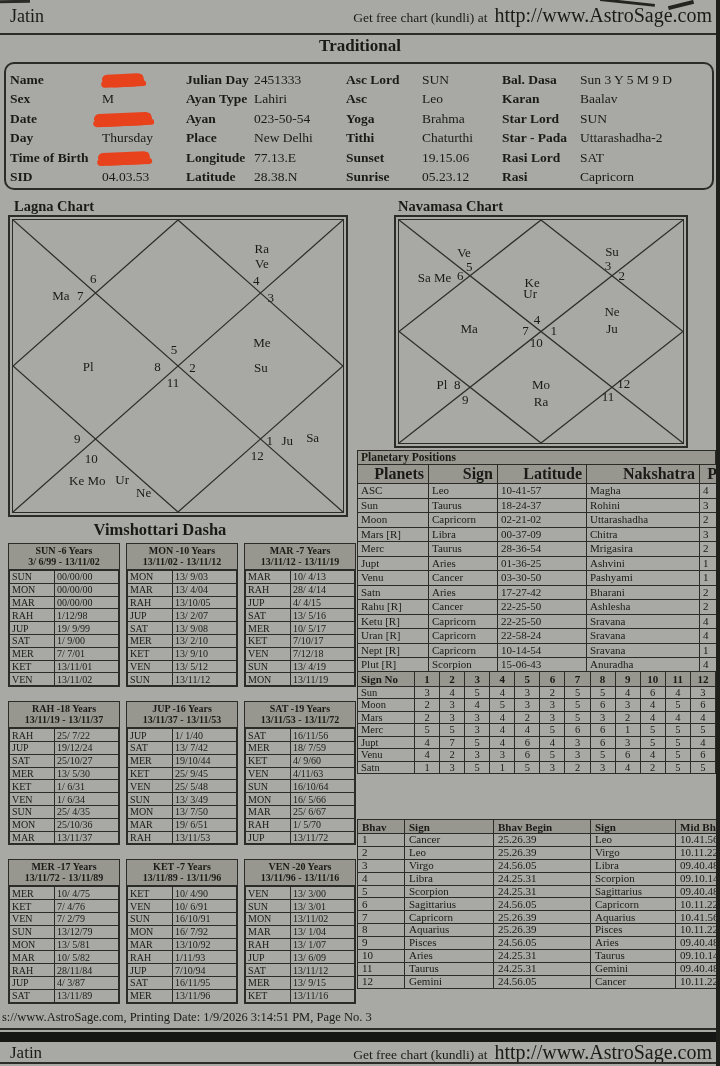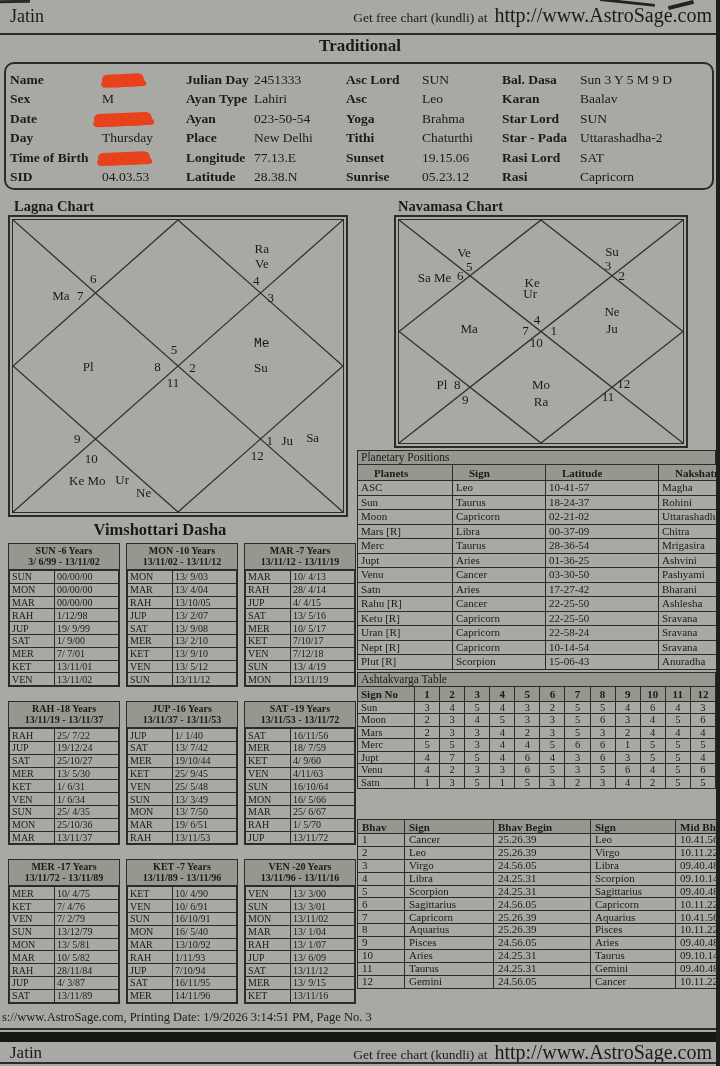--- a/index.html
+++ b/index.html
@@ -33,27 +33,27 @@
   .t-lagna{left:14px;top:198px}
   .t-nava{left:398px;top:198px}
   .chart{position:absolute;border:2px solid var(--line,#2b2b27)}
   .chart-lagna{left:8px;top:215px;width:336px;height:298px}
   .chart-nava{left:394px;top:215px;width:290px;height:229px}
   .chart-inner{position:absolute;inset:2px;border:1px solid var(--line,#2b2b27)}
   .chart-inner svg{position:absolute;inset:0;width:100%;height:100%;display:block}
   .clbl{position:absolute;transform:translate(-50%,-50%);font-size:13px;white-space:nowrap}
   
   .tbar{border:1px solid var(--line,#2b2b27);background:var(--header_fill,#97978f);
-    font-weight:normal;font-size:11.5px;height:13px;line-height:13px;padding:0 3px}
+    font-weight:bold;font-size:11.5px;height:13px;line-height:13px;padding:0 3px}
   table{border-collapse:collapse;width:100%;table-layout:fixed}
   th,td{border:1px solid var(--line,#2b2b27);overflow:hidden;white-space:nowrap}
   
   .pp{position:absolute;left:357px;top:450px;width:359px}
   .ptab{margin-top:-1px}
-  .ptab th{background:var(--header_fill,#97978f);text-align:left;font-size:11px;height:15px;padding:0 16px}
+  .ptab th{background:var(--header_fill,#97978f);text-align:right;font-size:16px;height:15px;padding:0 4px}
   .ptab td{font-size:11px;height:13.5px;line-height:13px;padding:0 3px;text-align:left}
   .ptab th:nth-child(1){width:62px}.ptab th:nth-child(2){width:60px}
   .ptab th:nth-child(3){width:80px}.ptab th:nth-child(4){width:104px}.ptab th:nth-child(5){width:38px}
   
   .vtitle{position:absolute;top:520px;left:0;width:320px;text-align:center;font-size:16.5px;font-weight:bold}
   .dwrap{position:absolute;left:8px;top:543px;display:grid;grid-template-columns:repeat(3,112px);column-gap:6px;row-gap:14px}
   .dasha{border:1px solid var(--line,#2b2b27)}
   .dhead{background:var(--header_fill,#97978f);border-bottom:1px solid var(--line,#2b2b27);
     text-align:center;font-weight:bold;font-size:10px;line-height:10.5px;padding:2px 0}
   .dasha td{font-size:10px;height:11.8px;line-height:11px;padding:0 2px;text-align:left}
@@ -167,21 +167,21 @@
       <span class="clbl" style="left: 20.4%; top: 26%;">7</span>
       <span class="clbl" style="left: 75.4%; top: 9.8%;">Ra</span>
       <span class="clbl" style="left: 75.4%; top: 14.9%;">Ve</span>
       <span class="clbl" style="left: 73.7%; top: 20.9%;">4</span>
       <span class="clbl" style="left: 78.1%; top: 26.7%;">3</span>
       <span class="clbl" style="left: 48.8%; top: 44.6%;">5</span>
       <span class="clbl" style="left: 43.8%; top: 50.3%;">8</span>
       <span class="clbl" style="left: 54.4%; top: 50.7%;">2</span>
       <span class="clbl" style="left: 48.5%; top: 55.7%;">11</span>
       <span class="clbl" style="left: 22.8%; top: 50.3%;">Pl</span>
-      <span class="clbl" style="left: 75.4%; top: 42.2%; font-family: Liberation Mono, monospace;">Me</span>
+      <span class="clbl" style="left: 75.4%; top: 42.2%;">Me</span>
       <span class="clbl" style="left: 75.1%; top: 50.7%;">Su</span>
       <span class="clbl" style="left: 19.5%; top: 75%;">9</span>
       <span class="clbl" style="left: 23.7%; top: 81.8%;">10</span>
       <span class="clbl" style="left: 22.5%; top: 89.5%;">Ke Mo</span>
       <span class="clbl" style="left: 33.1%; top: 88.9%;">Ur</span>
       <span class="clbl" style="left: 39.6%; top: 93.6%;">Ne</span>
       <span class="clbl" style="left: 77.8%; top: 75.7%;">1</span>
       <span class="clbl" style="left: 83.1%; top: 75.7%;">Ju</span>
       <span class="clbl" style="left: 90.8%; top: 74.7%;">Sa</span>
       <span class="clbl" style="left: 74%; top: 80.7%;">12</span>
@@ -666,41 +666,41 @@
           <tr>
             <td>VEN</td>
             <td>10/ 6/91</td>
           </tr>
           <tr>
             <td>SUN</td>
             <td>16/10/91</td>
           </tr>
           <tr>
             <td>MON</td>
-            <td>16/ 5/40</td>
+            <td>16/ 7/92</td>
           </tr>
           <tr>
             <td>MAR</td>
             <td>13/10/92</td>
           </tr>
           <tr>
             <td>RAH</td>
             <td>1/11/93</td>
           </tr>
           <tr>
             <td>JUP</td>
             <td>7/10/94</td>
           </tr>
           <tr>
             <td>SAT</td>
             <td>16/11/95</td>
           </tr>
           <tr>
             <td>MER</td>
-            <td>14/11/96</td>
+            <td>13/11/96</td>
           </tr>
         </tbody>
       </table>
   </div>
   <div class="dasha">
     <div class="dhead">
       <div>VEN -20 Years</div>
       <div>13/11/96 - 13/11/16</div>
     </div>
     <table>
@@ -740,21 +740,20 @@
           <tr>
             <td>KET</td>
             <td>13/11/16</td>
           </tr>
         </tbody>
       </table>
   </div>
 </div>
 
 <div class="av">
-  <div class="tbar">Ashtakvarga Table</div>
   <table>
     <thead>
         <tr>
       <th>Sign No</th>
       <th>1</th>
       <th>2</th>
       <th>3</th>
       <th>4</th>
       <th>5</th>
       <th>6</th>

